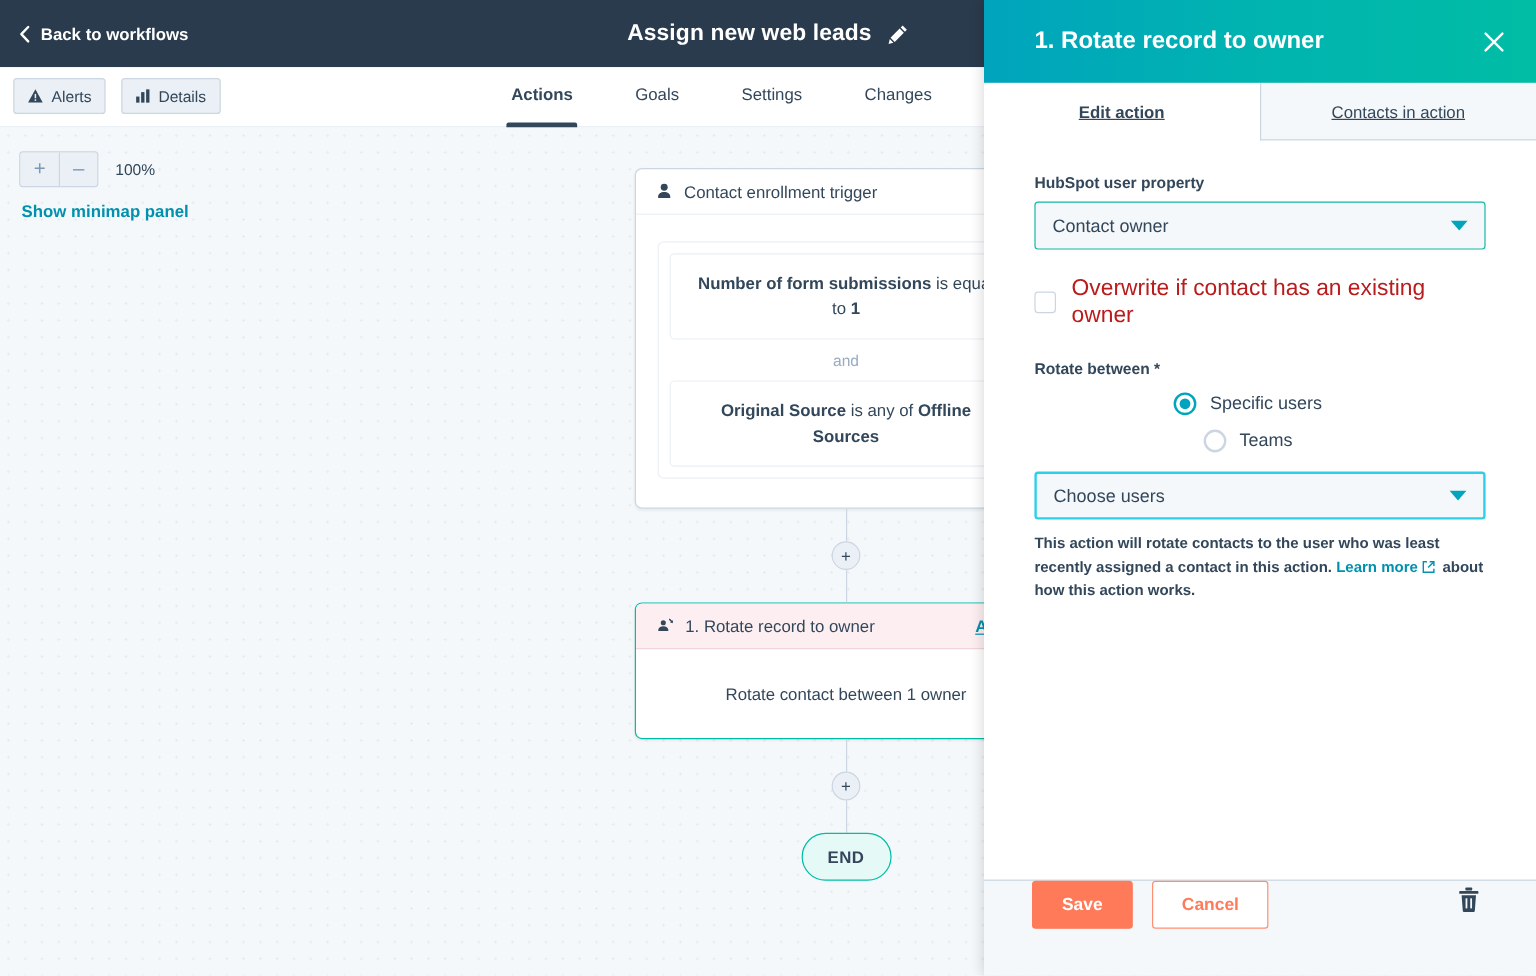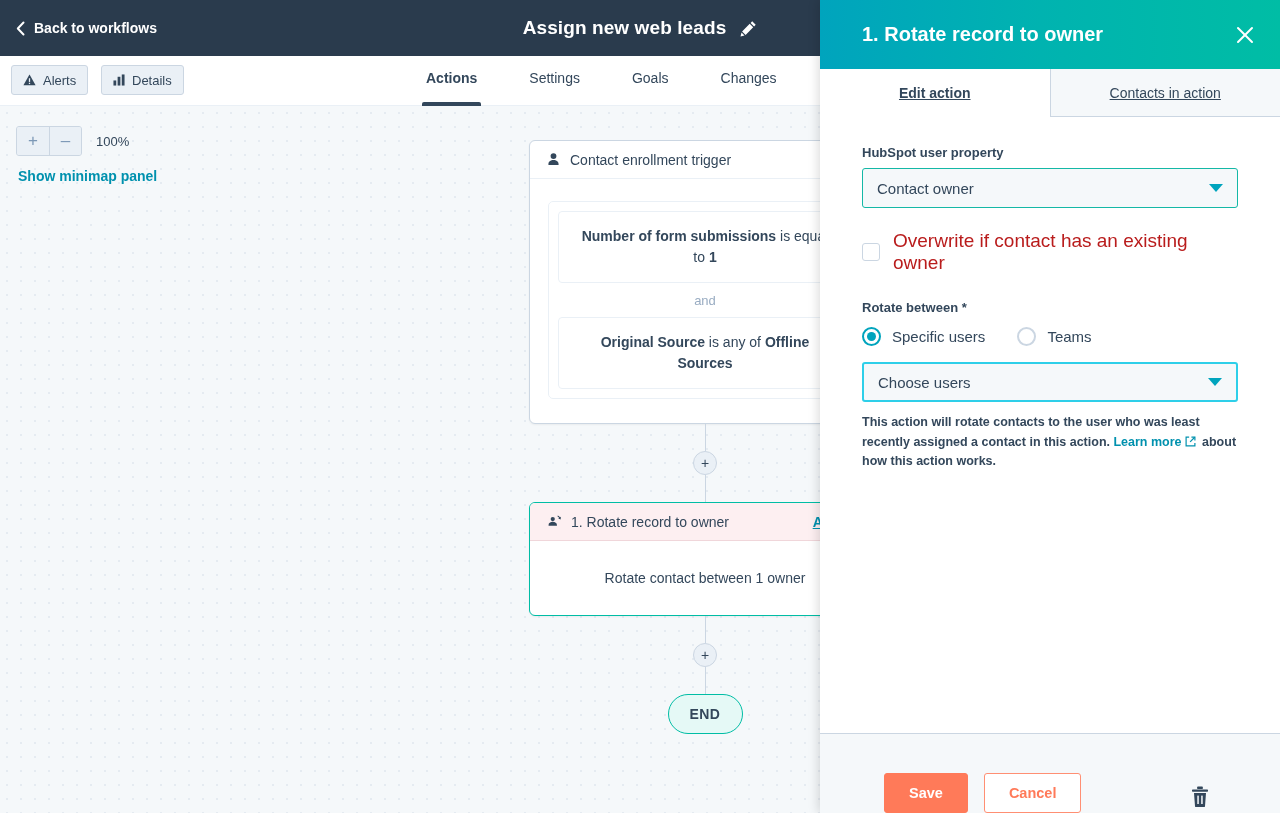--- a/index.html
+++ b/index.html
@@ -158,37 +158,37 @@
   }
   .select-box.focused { border: 2px solid #2ecfe9; background: #f5f8fa; }
   .select-value { font-size: 15px; color: #33475b; flex: 1; }
   .caret { width: 0; height: 0; border-left: 7px solid transparent; border-right: 7px solid transparent;
     border-top: 8px solid #00a4bd; }
 
   .checkrow { display: flex; align-items: center; gap: 13px; margin-top: 22px; }
   .checkbox { width: 18px; height: 18px; border: 1px solid #cbd6e2; border-radius: 3px; background: #fff; cursor: pointer; flex: none; }
   .checkrow-label { font-size: 19px; color: #b91c1c; }
 
-  .radio-row { display: flex; align-items: center; gap: 12px; margin-top: 12px; }
+  .radio-row { display: flex; align-items: center; gap: 12px; margin-top: 12px; flex-direction: column; }
   .radio-item { display: flex; align-items: center; gap: 11px; cursor: pointer; margin-right: 20px; }
   .radio {
     width: 19px; height: 19px; border-radius: 50%; border: 2px solid #cbd6e2; background: #fff;
     display: flex; align-items: center; justify-content: center; flex: none;
   }
   .radio.checked { border-color: #00a4bd; }
   .radio.checked::after { content: ""; width: 9px; height: 9px; border-radius: 50%; background: #00a4bd; }
   .radio-label { font-size: 15px; color: #33475b; }
 
   .helptext { margin-top: 11px; font-size: 12.5px; font-weight: bold; line-height: 19.5px; color: #33475b; }
   .helptext a { color: #0091ae; text-decoration: none; cursor: pointer; margin-top: 24px; }
   .ext-icon { display: inline-block; vertical-align: -1px; margin: 0 3px; }
 
   .panel-footer {
     height: 80px; flex: none; border-top: 1px solid #cbd6e2; background: #f5f8fa;
-    display: flex; align-items: flex-end; padding: 0 64px; gap: 16px;
+    display: flex; align-items: flex-start; padding: 0 40px; gap: 16px;
   }
   .btn {
     height: 40px; padding: 0 24px; border-radius: 3px; font-size: 14.5px; font-weight: bold;
     display: flex; align-items: center; justify-content: center; cursor: pointer;
   }
   .btn-save { background: #ff7a59; color: #ffffff; border: 1px solid #ff7a59; }
   .btn-cancel { background: #ffffff; color: #ff7a59; border: 1px solid #ff8f73; }
   .trash-btn { margin-left: auto; width: 32px; height: 32px; display: flex; align-items: center; justify-content: center; cursor: pointer; }
 </style>
 </head>
@@ -293,22 +293,22 @@
       <svg width="12" height="12" viewBox="0 0 13 13" fill="#33475b">
         <rect x="0.5" y="7" width="3" height="5.5"></rect>
         <rect x="5" y="3" width="3" height="9.5"></rect>
         <rect x="9.5" y="0.5" width="3" height="12"></rect>
       </svg>
       <span>Details</span>
     </div>
 
     <div class="tabs">
       <div class="tab active">Actions</div>
+      <div class="tab">Goals</div>
       <div class="tab">Settings</div>
-      <div class="tab">Goals</div>
       <div class="tab">Changes</div>
     </div>
   </div>
 
   <div class="panel">
 
     <div class="panel-header">
       <span class="panel-title">1. Rotate record to owner</span>
       <div class="panel-close">
         <svg viewBox="0 0 20 20" width="20" height="20" fill="none" stroke="#ffffff" stroke-width="2" stroke-linecap="round">

